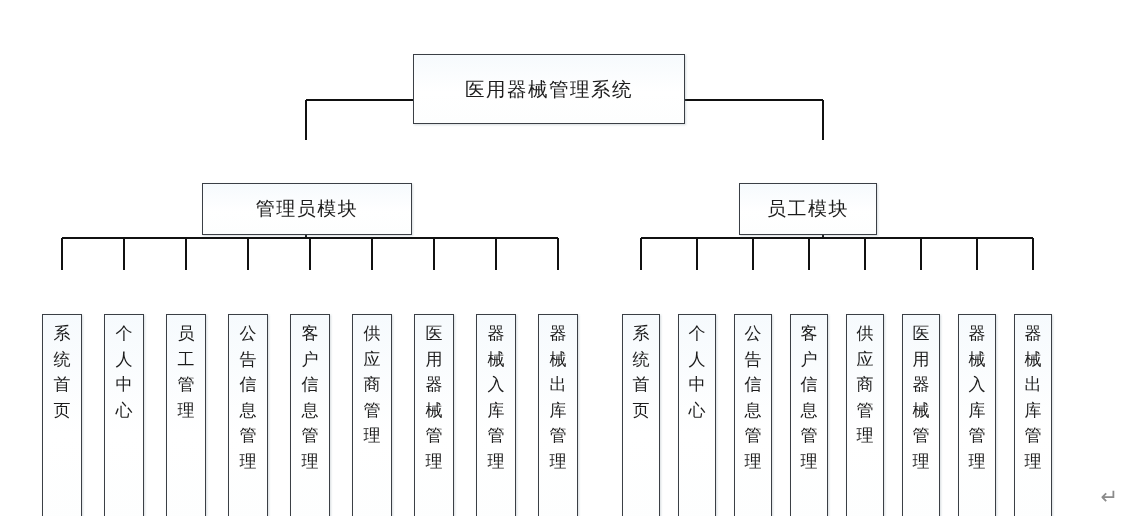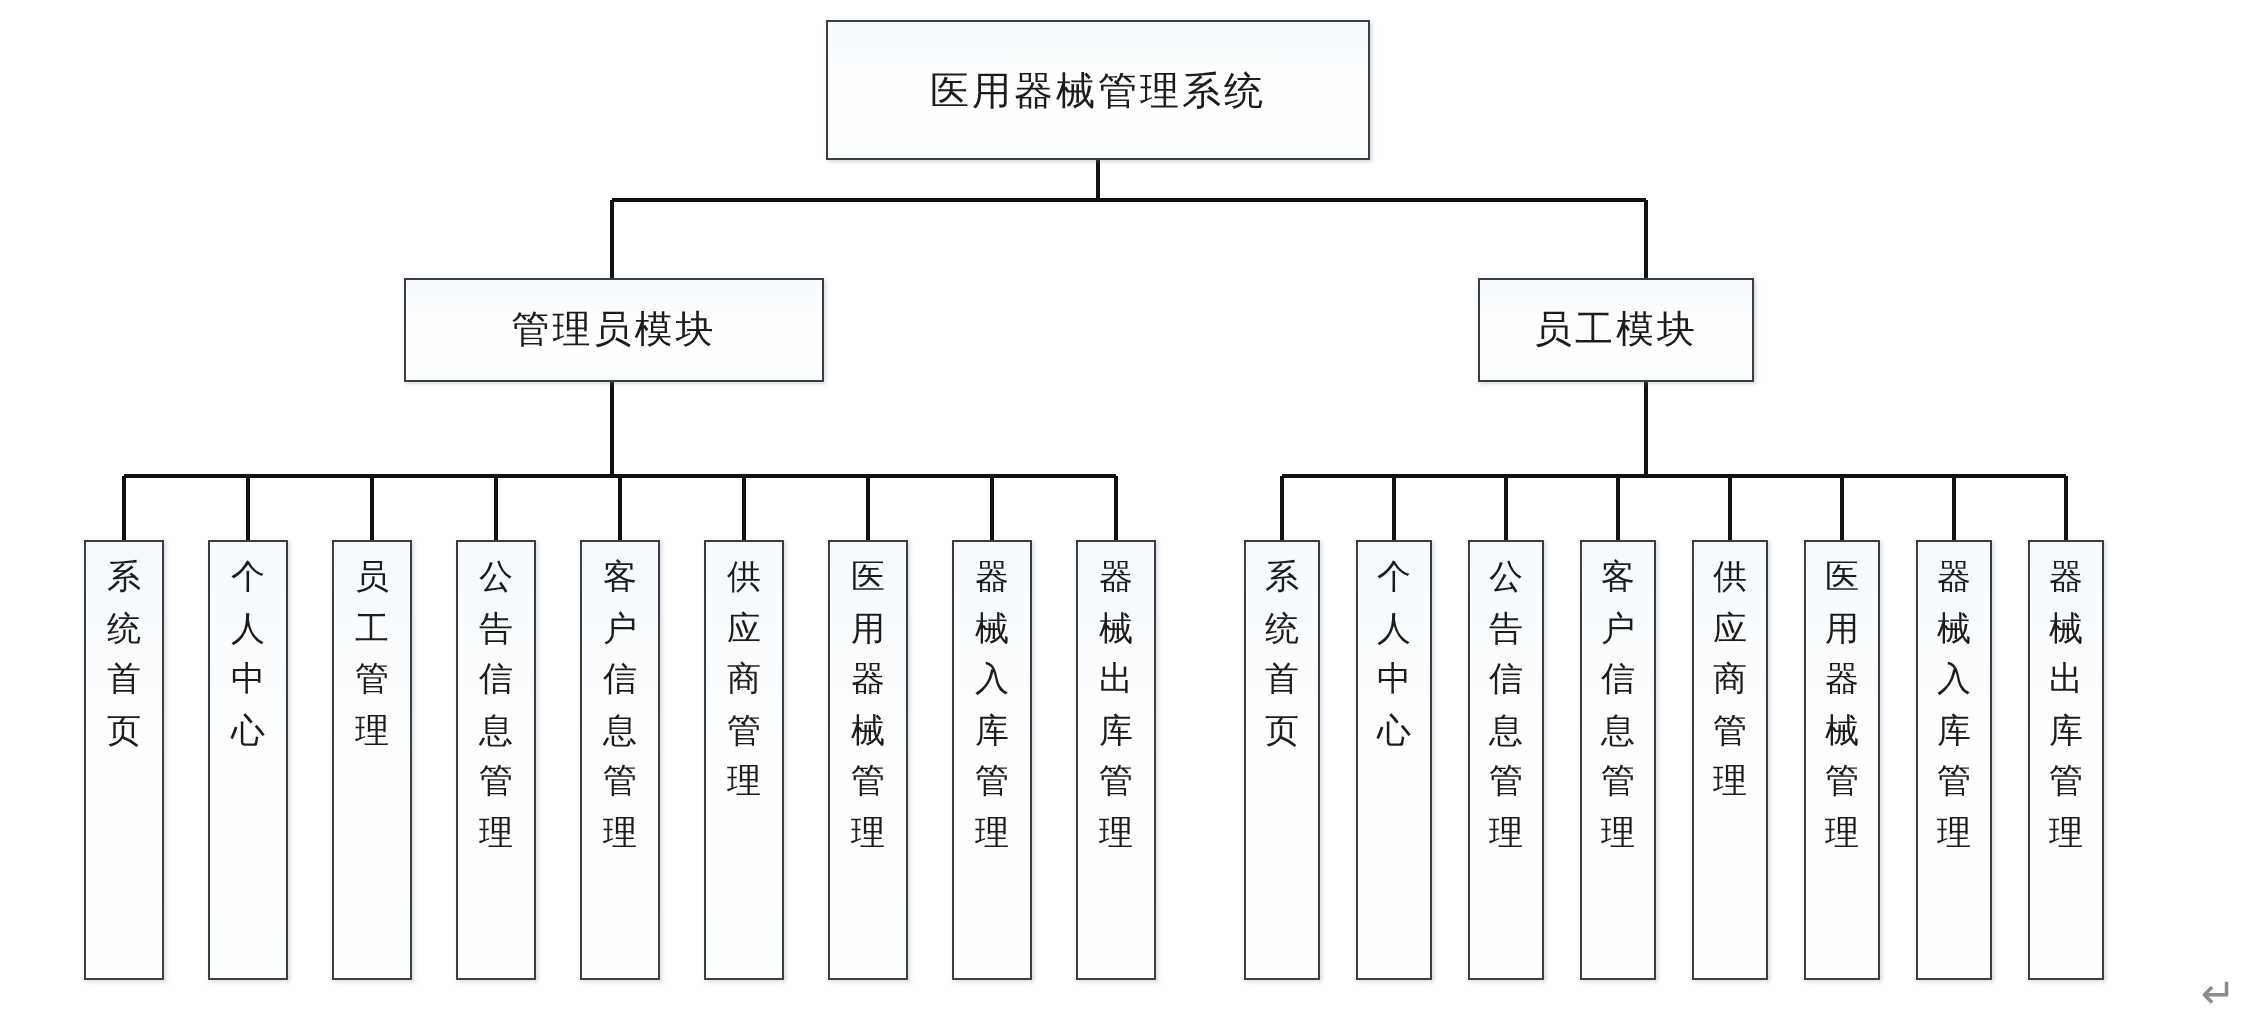--- a/index.html
+++ b/index.html
@@ -30,20 +30,21 @@
   
   .node {
     position: absolute;
     box-sizing: border-box;
     border: 1.3px solid #3b3f45;
     background: linear-gradient(180deg, #f6fafd 0%, #ffffff 55%, #fdfefe 100%);
     box-shadow: 1px 1px 2px rgba(120, 135, 150, 0.30);
     display: flex;
     align-items: center;
     justify-content: center;
+    margin-top: 44px;
   }
 
   
   .node.horiz {
     color: #1c1c1c;
     font-size: 19px;
     letter-spacing: 1.5px;
     white-space: nowrap;
   }
   .node.root {

